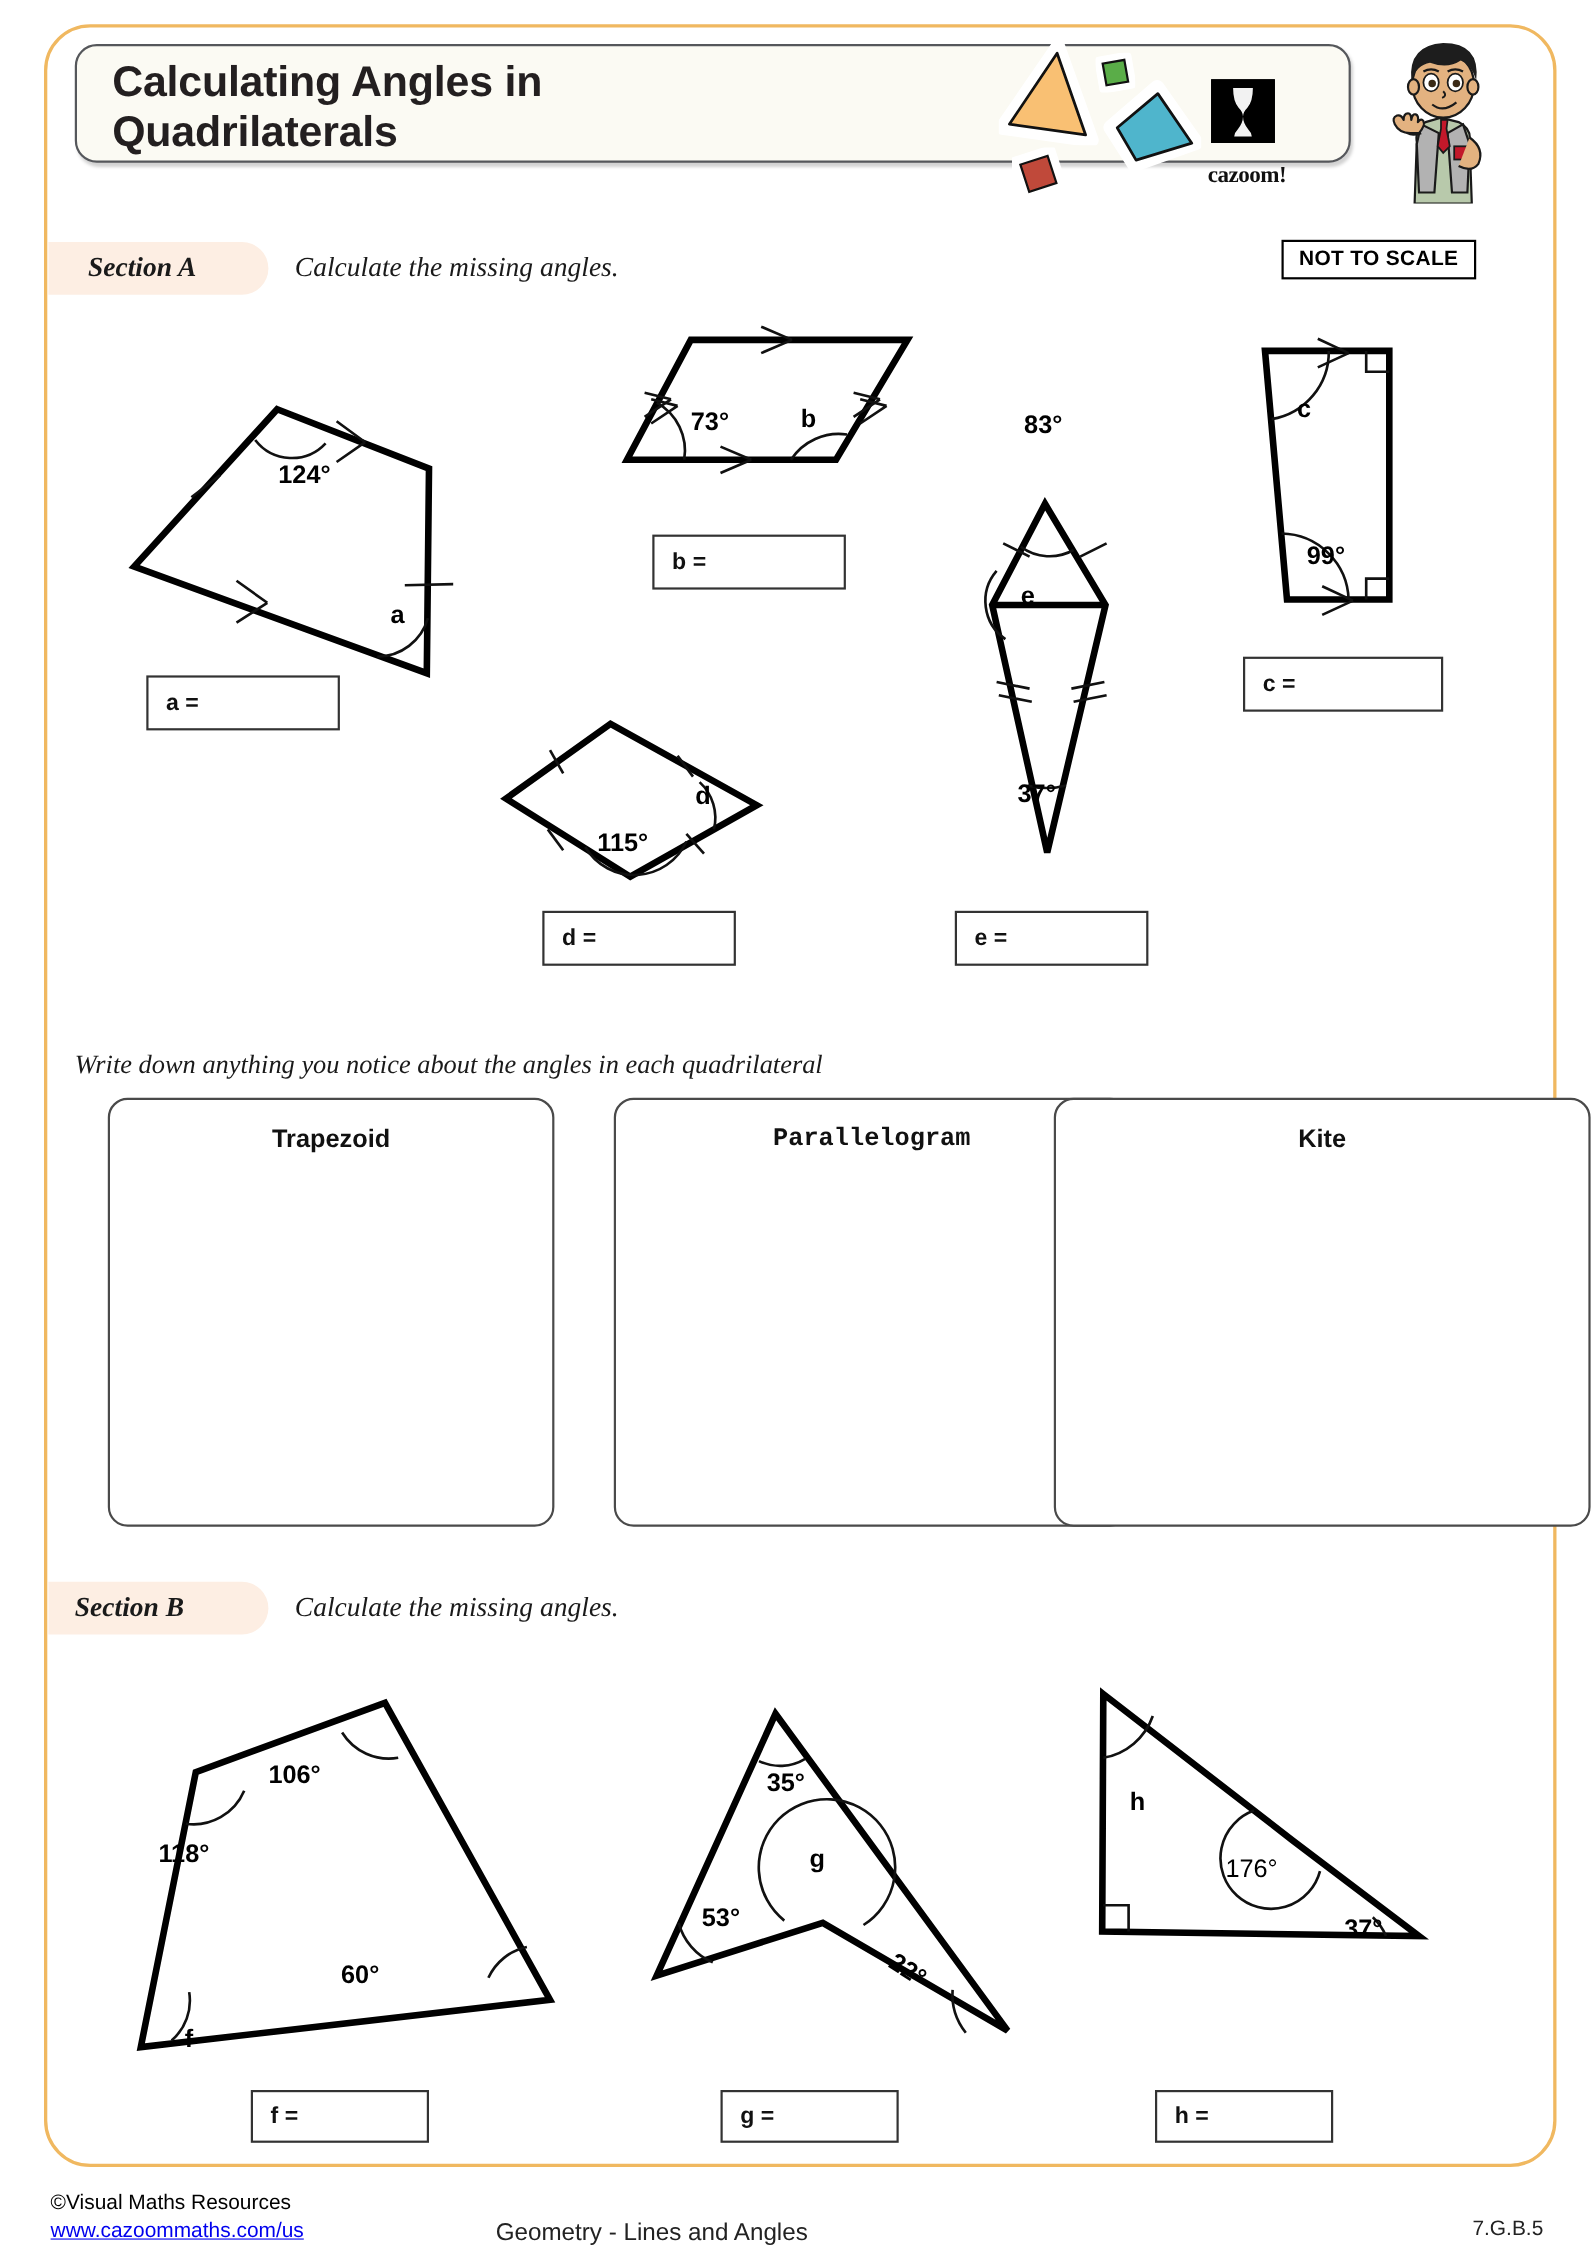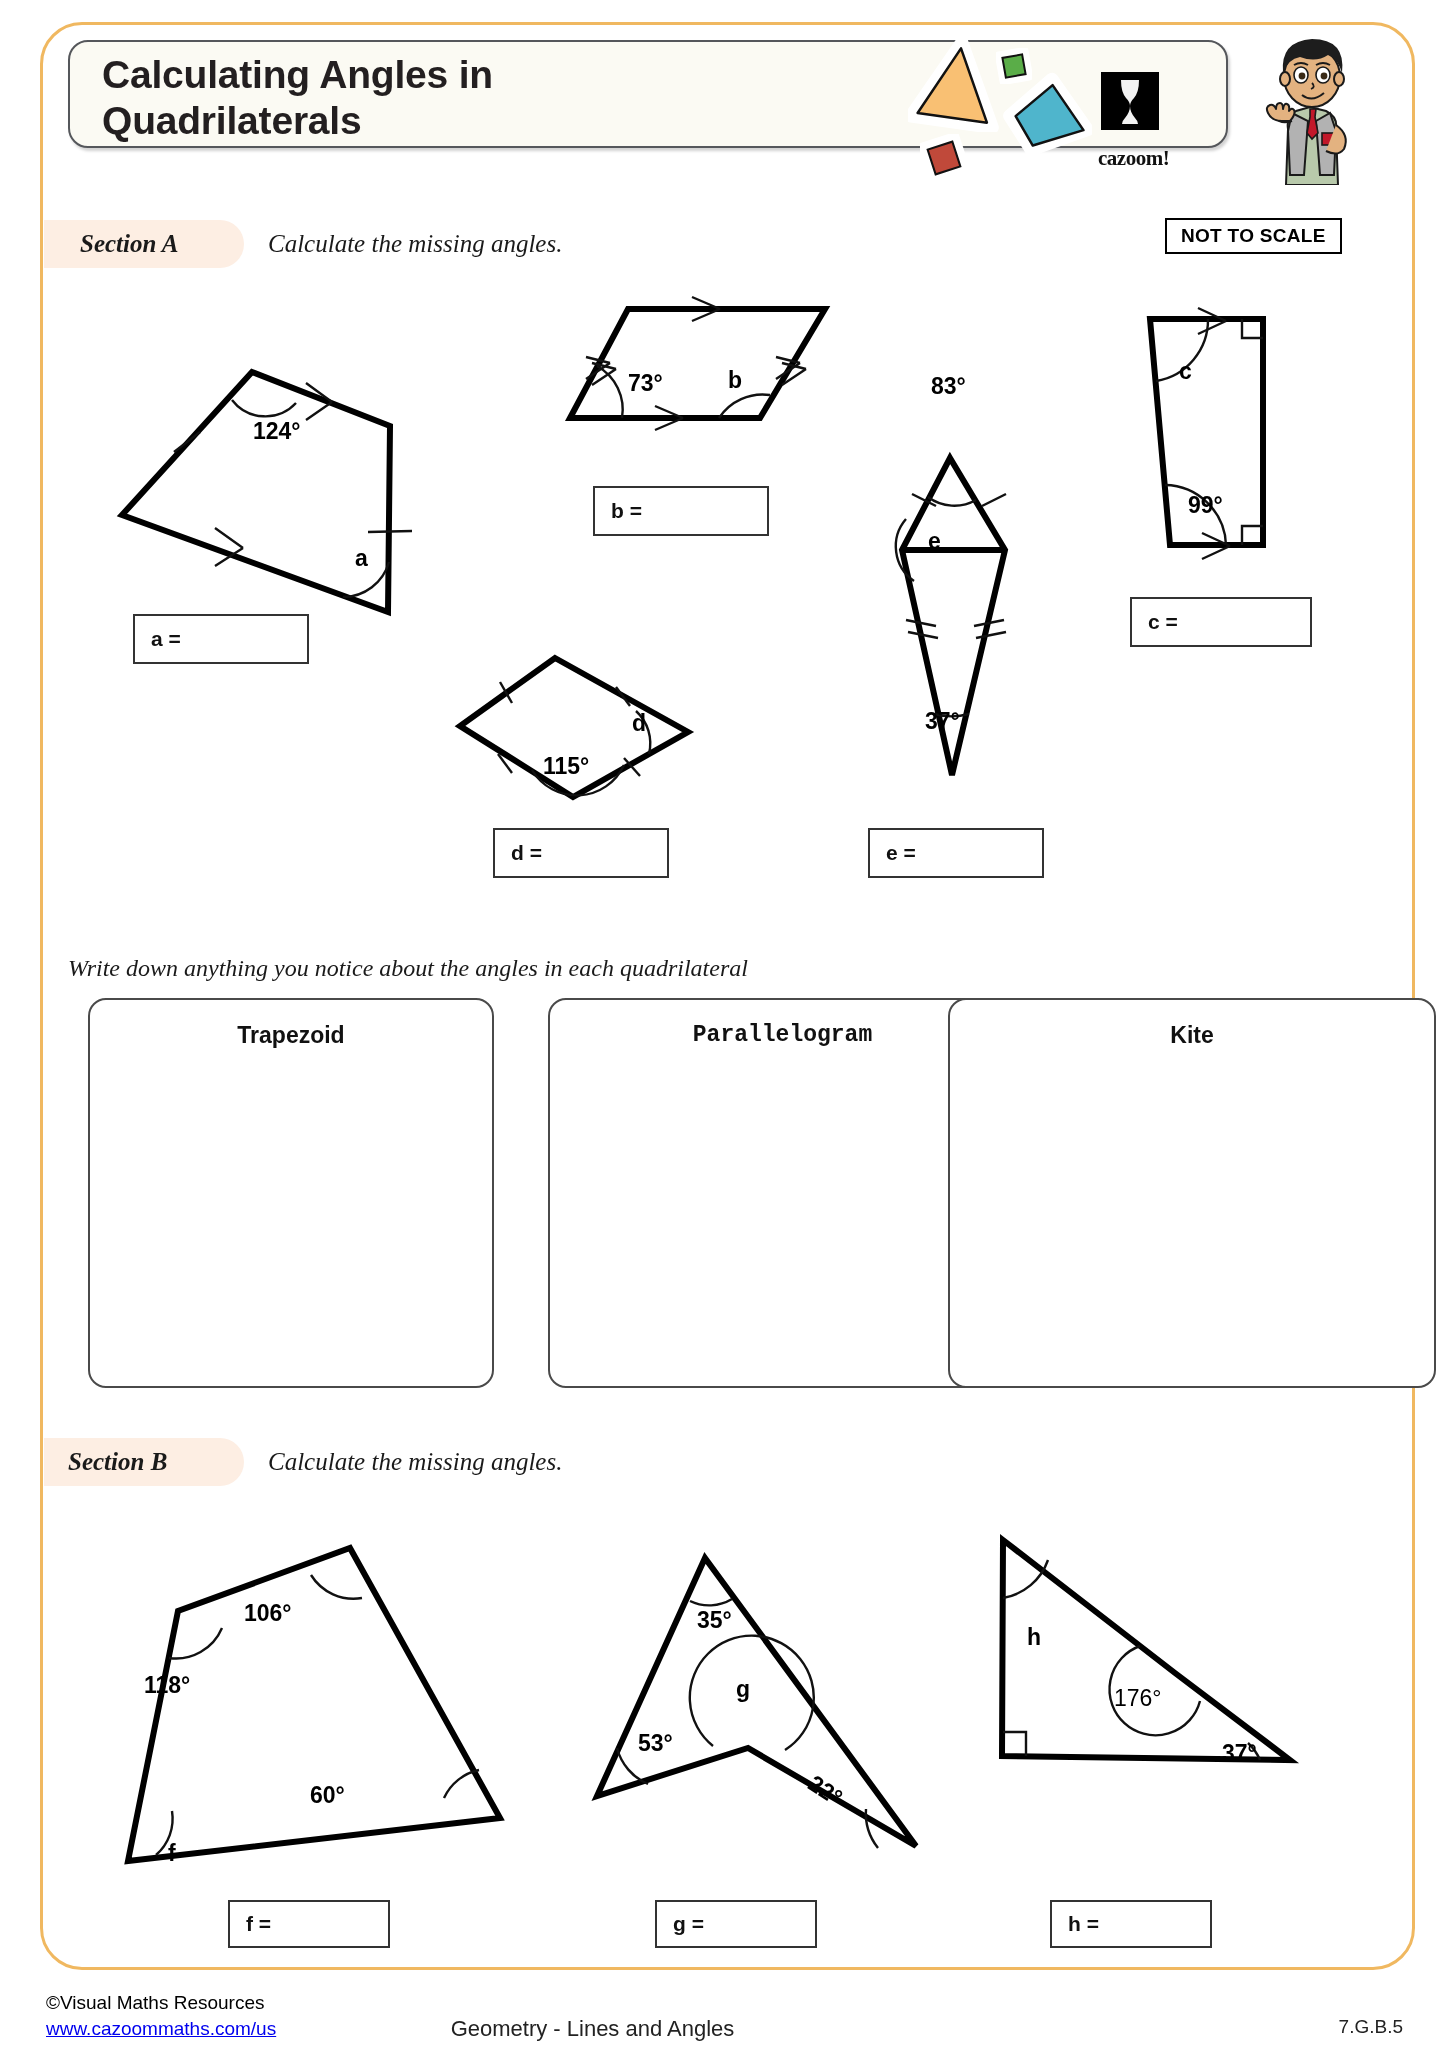--- a/index.html
+++ b/index.html
@@ -119,20 +119,21 @@
     padding-left: 16px;
     font-size: 21px; font-weight: bold; color: #111;
   }
 
   
   .notebox {
     position: absolute;
     border: 2px solid #4a4a4a;
     border-radius: 18px;
     background: #fff;
+    margin-left: 10px;
   }
   .notebox .cap {
     text-align: center;
     margin-top: 22px;
     font-size: 23px;
     font-weight: bold;
     color: #111;
   }
 
   

